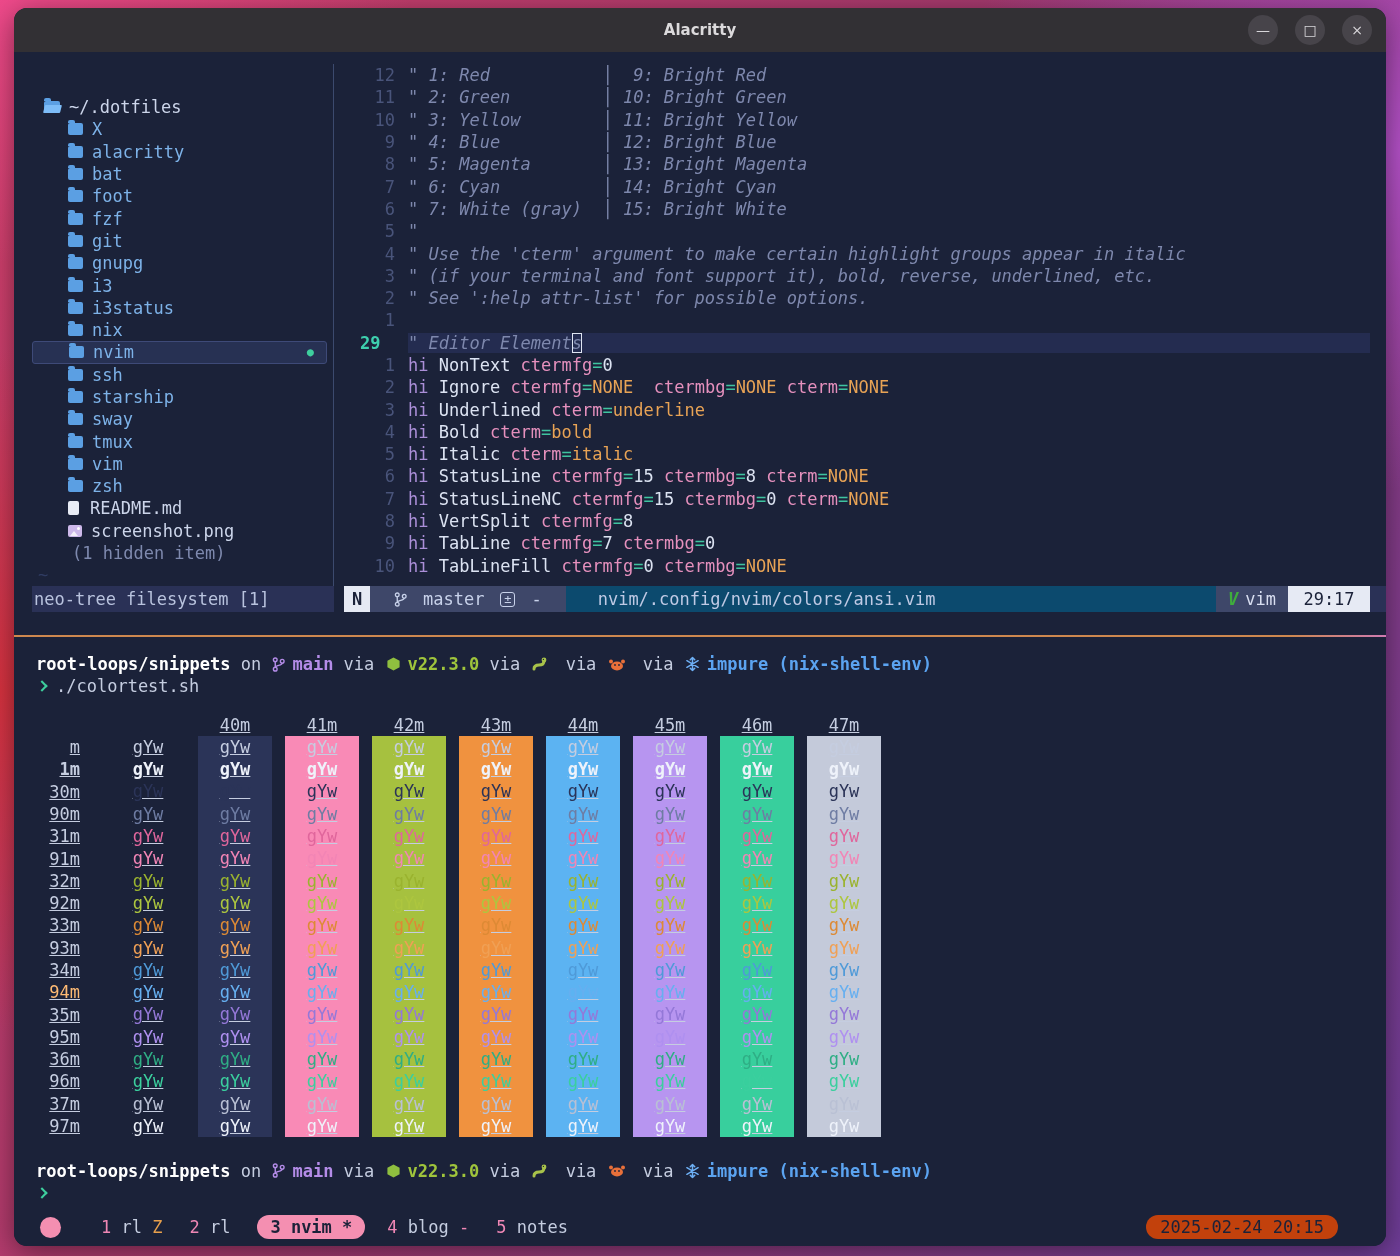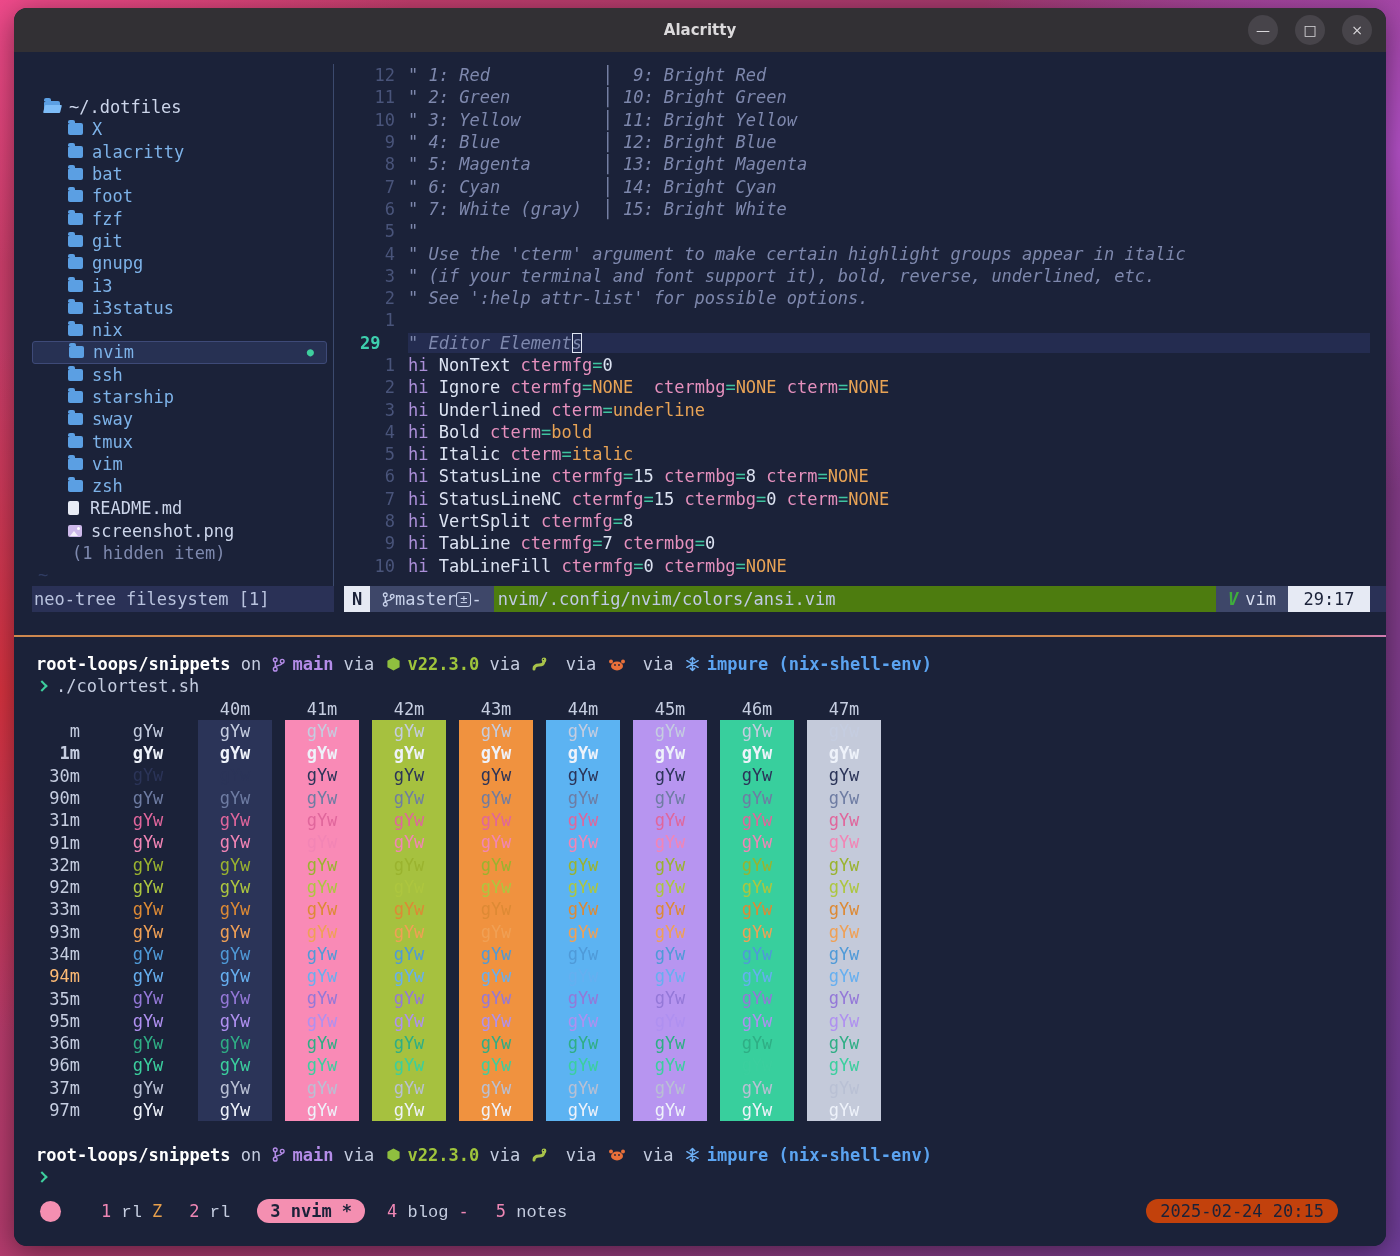--- a/index.html
+++ b/index.html
@@ -66,57 +66,57 @@
   .cd-val { color:#dce3f2; }
   .cd-const { color:#e8a355; }
   .cursor-cell { display:inline-block; outline:1.5px solid #dfe5f2; outline-offset:-1px; }
 
   
   .statusline { height:26px; display:flex; align-items:stretch; font-size:17px; margin-left:-18px; padding-left:18px; }
   .sl-seg { display:flex; align-items:center; white-space:pre; }
   .sl-a { background:#2a3156; color:#b9c3de; width:302px; padding-left:2px; }
   .sl-gapL { width:10px; }
   .sl-mode { background:#e6eaf4; color:#1b2239; font-weight:bold; width:26px; justify-content:center; }
-  .sl-branch { background:#3e4769; color:#c8d2ea; padding:0 12px; gap:0; }
-  .sl-path { background:#4d7c0f; color:#c0cae5; flex:1; padding-left:4px; }
+  .sl-branch { background:#3e4769; color:#c8d2ea; padding:0 24px; gap:16px; }
+  .sl-path { background:#0c4a6e; color:#c0cae5; flex:1; padding-left:32px; }
   .sl-vim { background:#3e4769; color:#d8def0; padding:0 12px; gap:7px; }
   .sl-vim .vlogo { color:#3fae3c; font-weight:bold; font-style:italic; }
   .sl-time { background:#e6eaf4; color:#1b2239; width:82px; justify-content:center; }
   .sl-tail { background:#2a3156; width:16px; }
   .diffbox { display:inline-flex; align-items:center; justify-content:center; border:1.5px solid #c8d2ea; border-radius:3px; width:15px; height:15px; font-size:12px; }
 
   
   .tmux-gap { height:23px; }
   .tmux-border { height:2px; margin-left:-18px; background:linear-gradient(90deg,#ce884f 0%,#ce884f 93%,#cf7bb2 100%); }
   .term-section { flex:1; padding-left:4px; padding-top:16px; }
   .t-row { height:22.3px; display:flex; align-items:center; white-space:pre; }
   .sg-fg { color:#c5cde0; }
   .sg-dir { color:#ffffff; font-weight:bold; }
   .sg-branch { color:#b48ce8; font-weight:bold; }
   .sg-node { color:#9fc43c; font-weight:bold; }
   .sg-nix { color:#5ba3f0; font-weight:bold; }
   .p-icon { display:inline-flex; align-items:center; margin:0 7px 0 1px; }
   .chev { display:inline-block; width:8px; height:8px; border-top:2.5px solid #3ecf9e; border-right:2.5px solid #3ecf9e; transform:rotate(45deg); margin:0 10px 0 2px; }
 
   
-  .ct { margin-top:0px; }
+  .ct { margin-top:16px;text-decoration:underline; }
   .ct-header { display:flex; height:22.3px; align-items:center; }
   .ct-row { display:flex; height:22.3px; align-items:center; }
   .ct-label { width:44px; text-align:right; white-space:pre; flex:none; }
   .ct-spacer { width:31px; flex:none; }
   .ct-cell { width:74px; text-align:center; flex:none; margin-right:13px; height:22.3px; line-height:22.3px; }
   .ct-bold { font-weight:bold; }
 
   
   .tmuxbar { height:30px; display:flex; align-items:center; position:relative; margin-top:8px; }
   .sb-circle { width:21px; height:21px; border-radius:50%; background:#f48fb1; margin-left:4px; flex:none; }
   .sb-wins { display:flex; align-items:center; margin-left:40px; gap:0; }
   .sb-win { margin-right:27px; white-space:pre; }
   .sb-num { color:#ef87b5; }
-  .sb-name { color:#c5cde0;font-family:Liberation Mono, monospace; }
+  .sb-name { color:#c5cde0; }
   .sb-flag-z { color:#e8a04c; }
   .sb-flag-d { color:#ef87b5; }
   .sb-pill { background:#f48fb1; color:#1b2239; font-weight:bold; border-radius:13px; padding:2px 13px; margin-right:22px; white-space:pre; }
   .sb-date { position:absolute; right:48px; background:#c2410c; color:#1b2239; border-radius:13px; padding:2px 14px; white-space:pre; }
 </style>
 </head>
 <body>
 
 <div class="window">
   <div class="titlebar">

